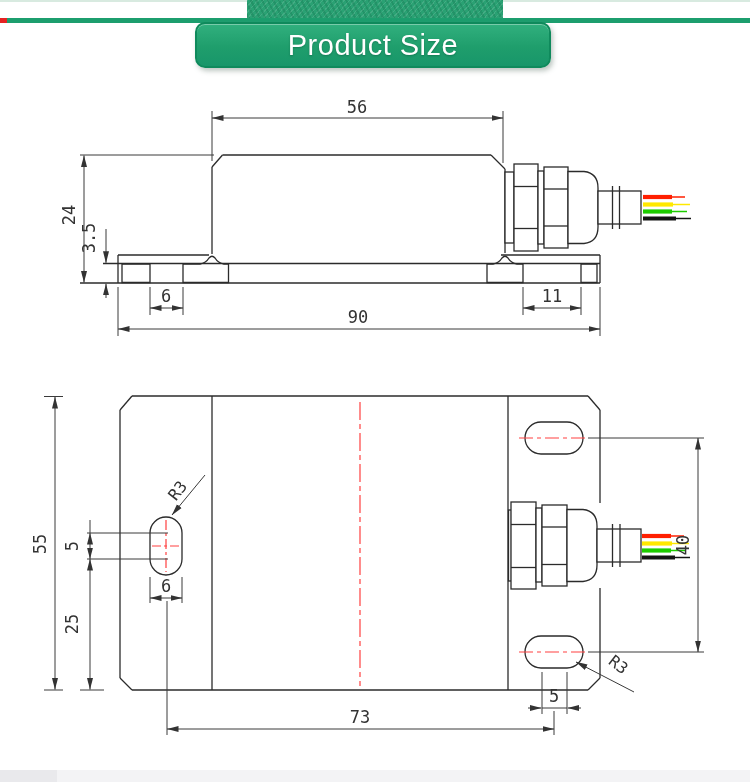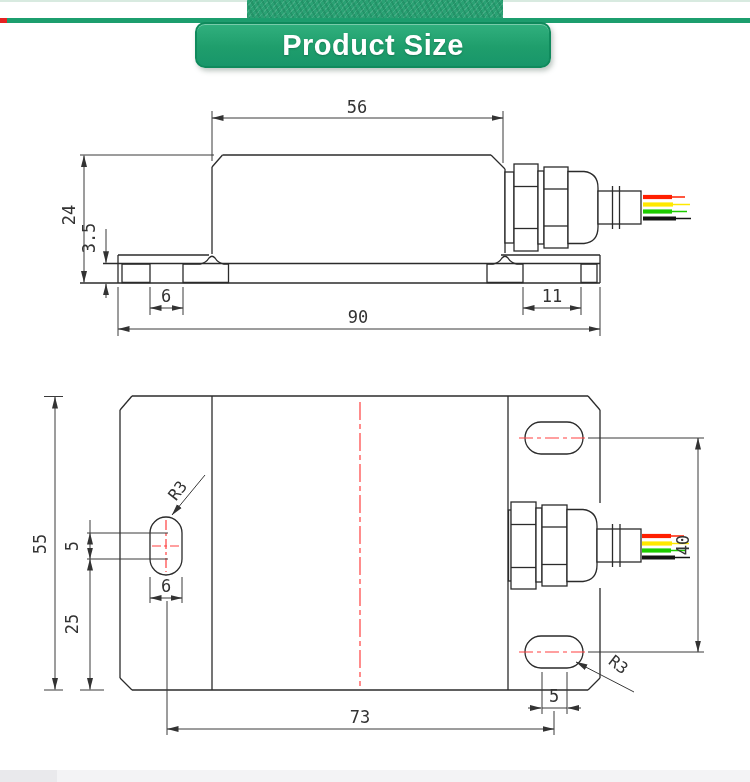--- a/index.html
+++ b/index.html
@@ -11,21 +11,21 @@
      background-image:
        repeating-linear-gradient(63deg, rgba(13,104,70,.25) 0 2px, rgba(255,255,255,0) 2px 5px),
        repeating-linear-gradient(-48deg, rgba(255,255,255,.12) 0 1px, rgba(0,0,0,0) 1px 4px);}
   .green-bar{position:absolute;left:0;top:18px;width:750px;height:5px;background:#1c9e6e;}
   .red-tick{position:absolute;left:0;top:0;width:7px;height:5px;background:#e52222;display:block;}
   .title-btn{position:absolute;left:195px;top:22px;width:356px;height:46px;border-radius:10px;
      background:linear-gradient(#31b07e,#1f9e6c 55%,#18966a);
      border:2px solid #0f8a5c;box-sizing:border-box;
      box-shadow:2px 3px 5px rgba(110,130,120,.45), inset 0 1px 0 rgba(255,255,255,.35);
      display:flex;align-items:center;justify-content:center;}
-  .title-btn span{color:#ffffff;font-weight:bold;font-size:29px;letter-spacing:.5px;
+  .title-btn span{color:#ffffff;font-weight:normal;font-size:29px;letter-spacing:.5px;
      text-shadow:0 1px 2px rgba(0,60,40,.35);}
   
   .bottom-strip{position:absolute;left:0;top:770px;width:750px;height:12px;background:#f3f3f5;}
   .bottom-strip-block{position:absolute;left:0;top:0;width:57px;height:12px;background:#e9e9ec;}
   
   svg{position:absolute;left:0;top:0;}
   .bl{stroke:#2b2b2b;stroke-width:1.3;fill:none;}
   .blf{stroke:#2b2b2b;stroke-width:1.3;fill:#ffffff;}
   .xl{stroke:#3a3a3a;stroke-width:1;fill:none;}
   .dim{stroke:#3a3a3a;stroke-width:1;fill:none;}

